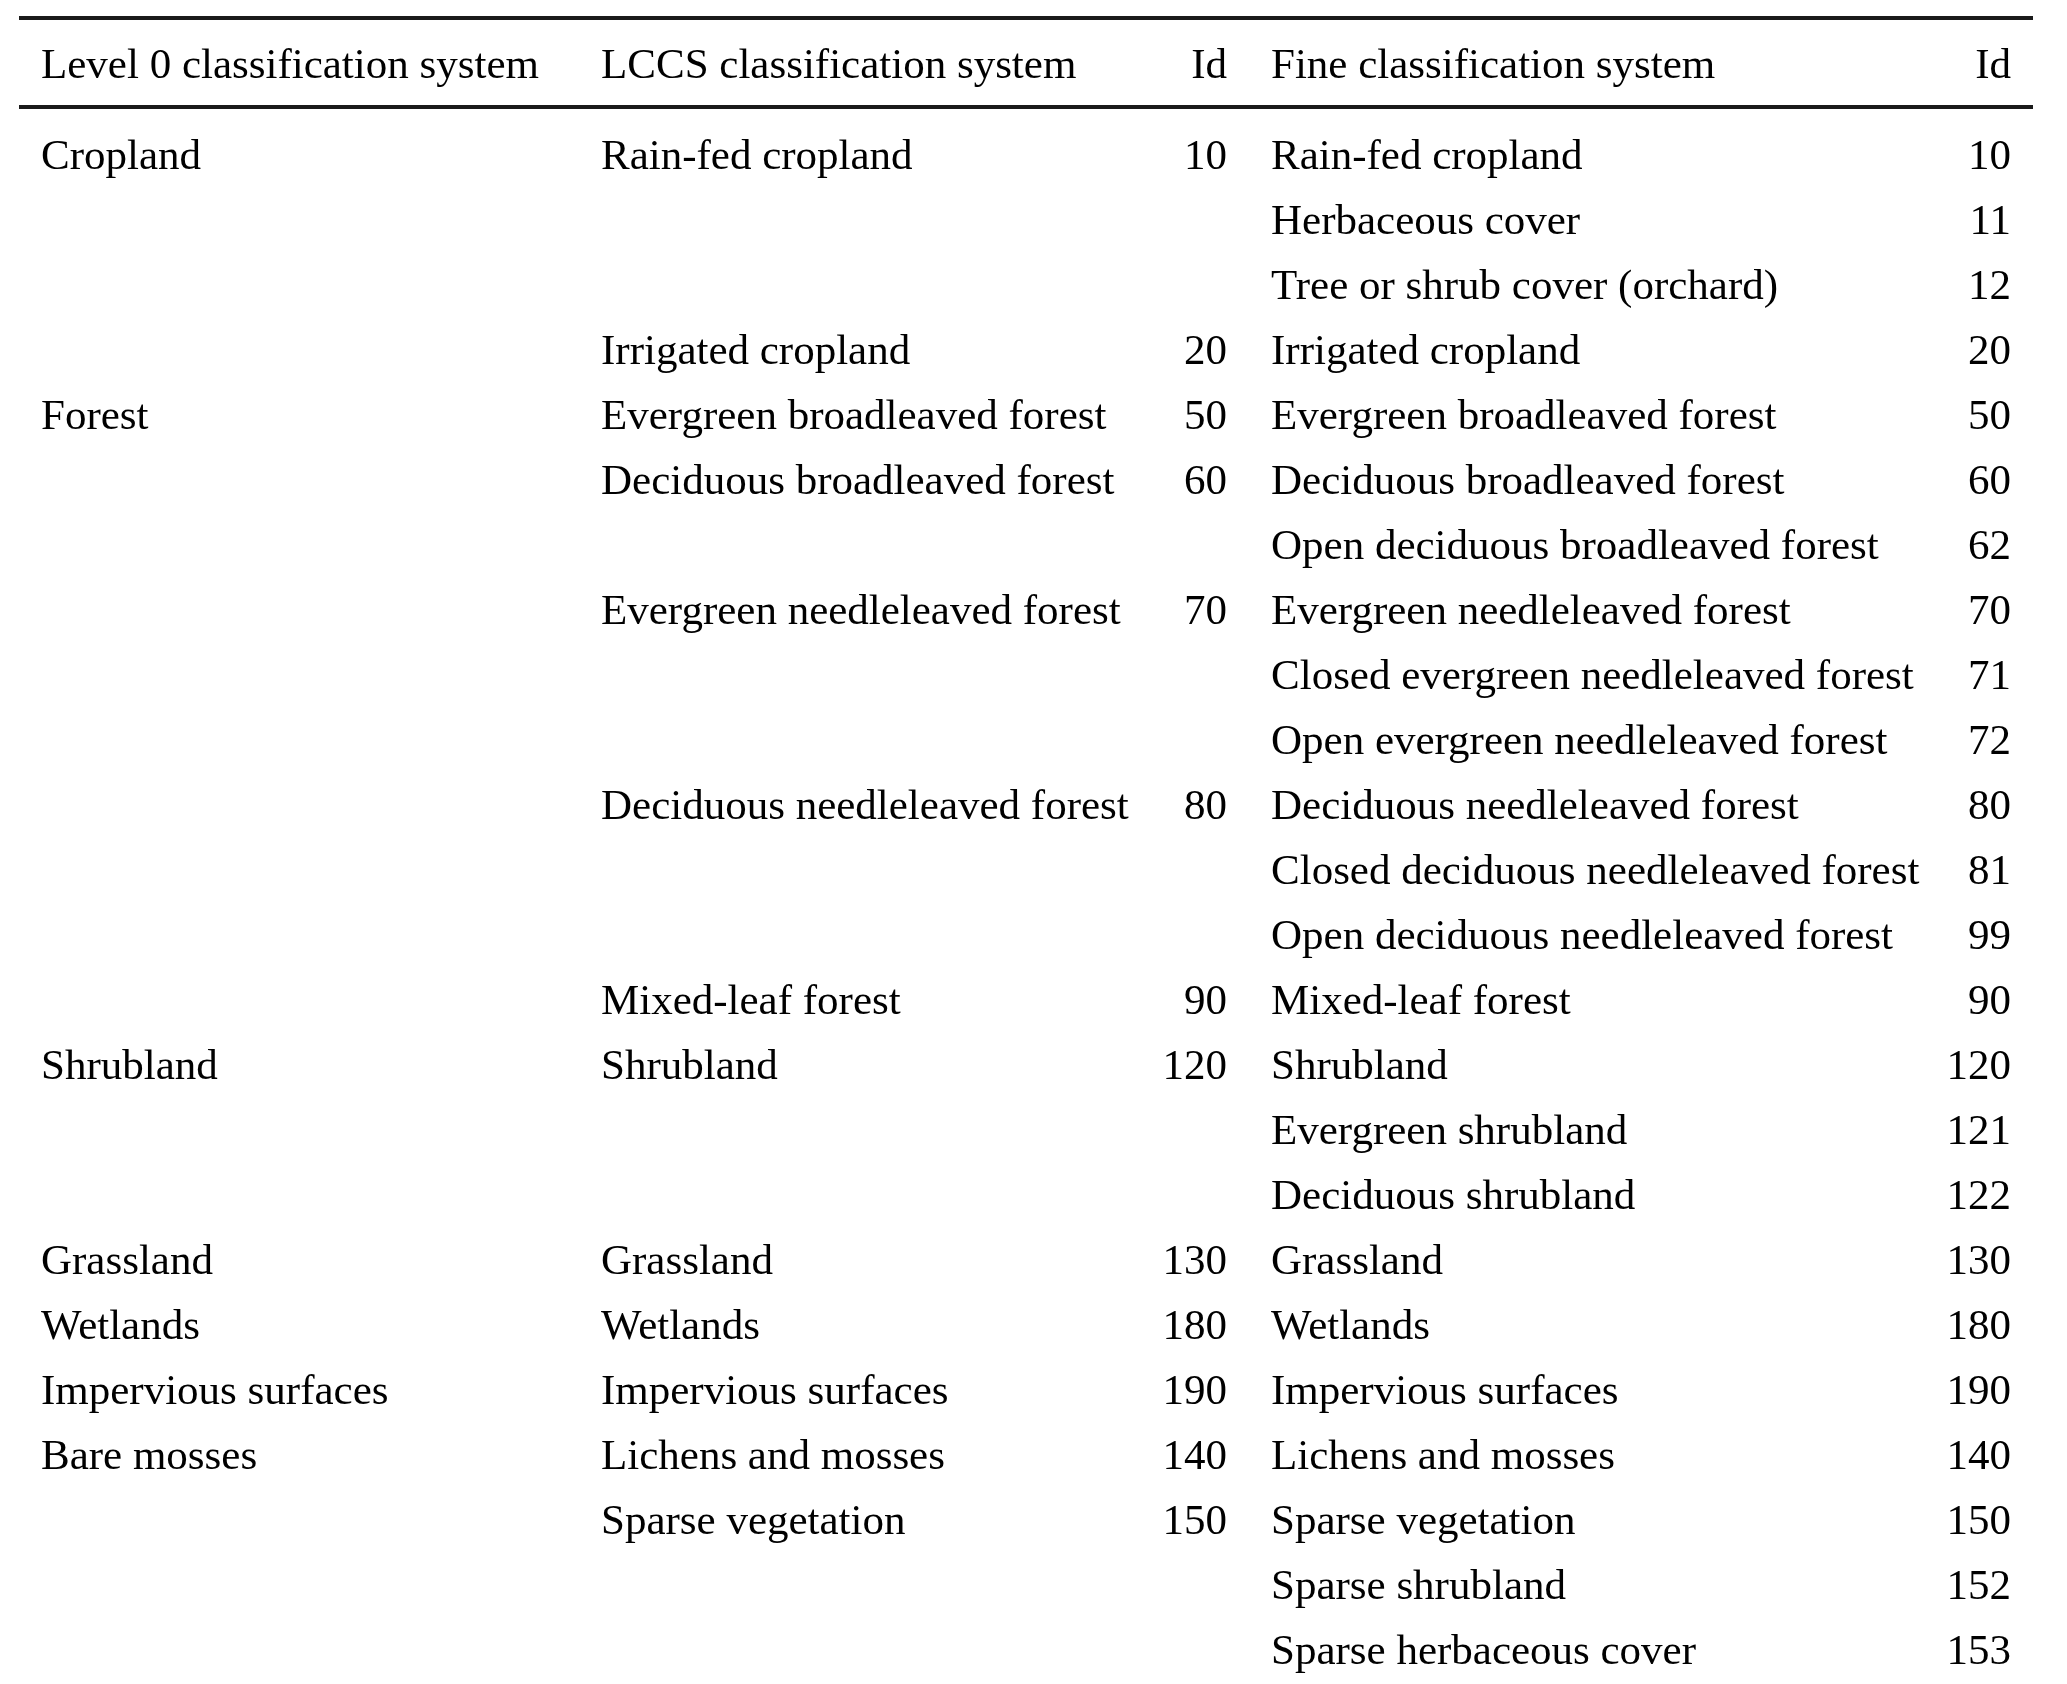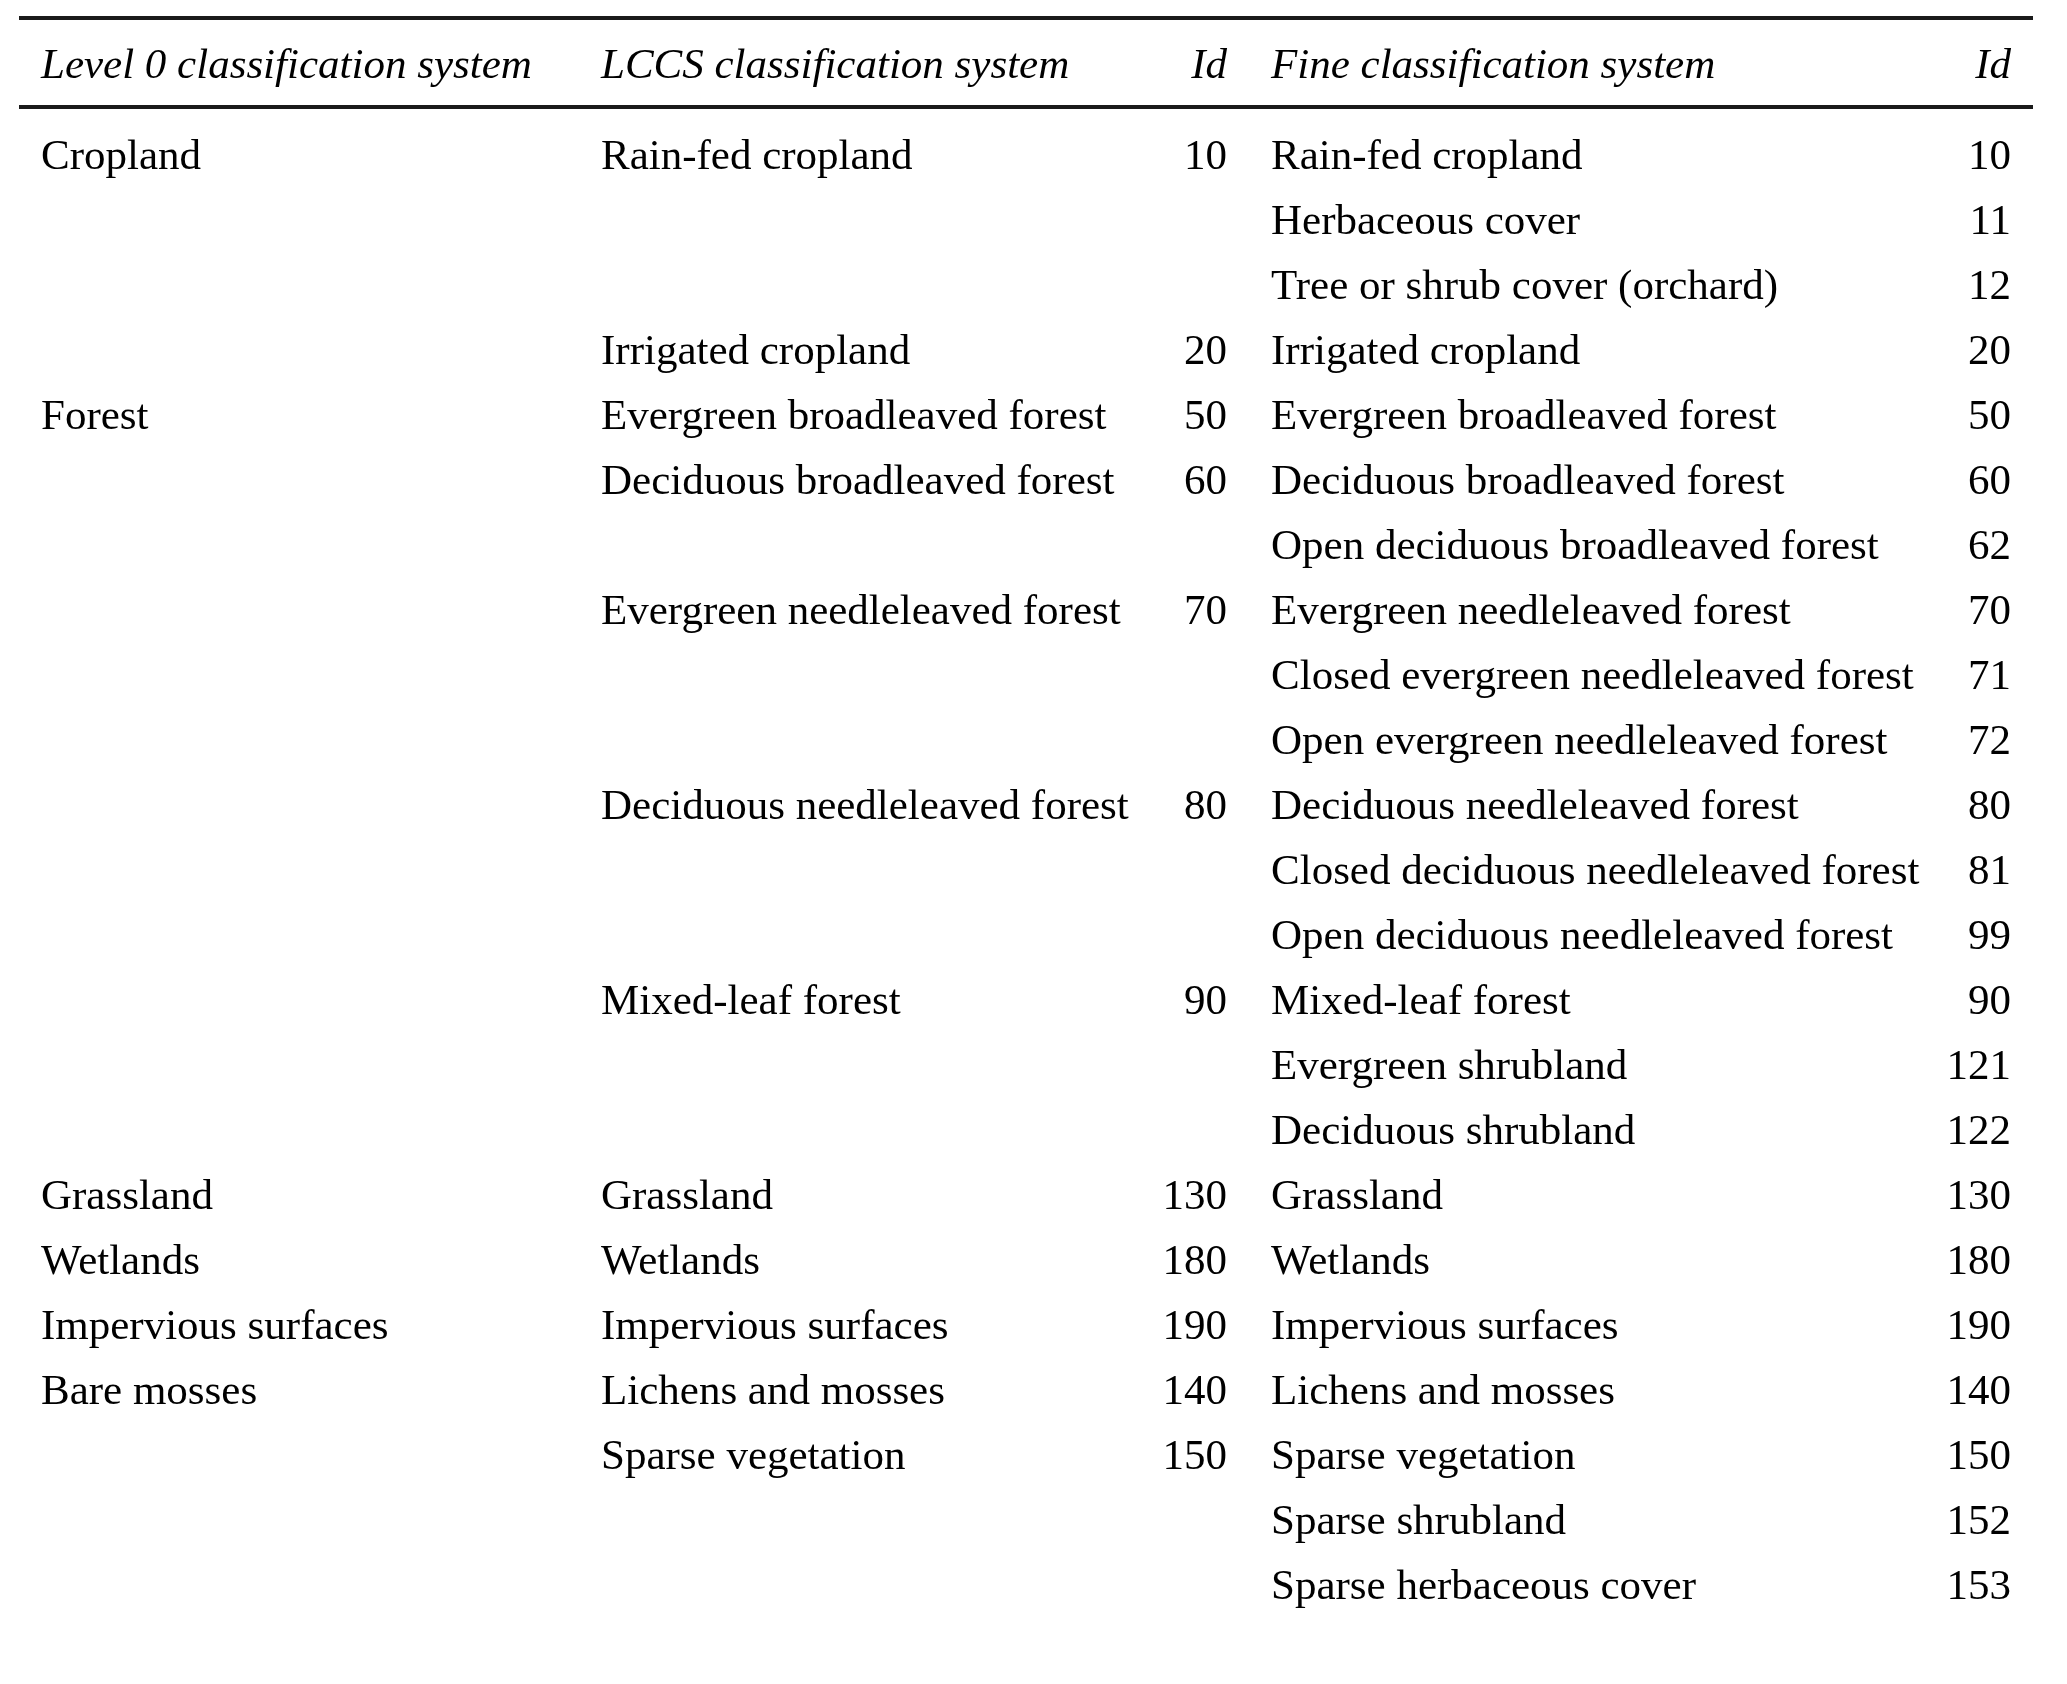--- a/index.html
+++ b/index.html
@@ -44,21 +44,20 @@
     line-height: 1.0;
     text-align: left;
     padding: 0;
     vertical-align: bottom;
     white-space: nowrap;
   }
 
   thead tr.header-row th {
     padding-top: 22px;
     padding-bottom: 20px;
-    font-style: italic;
   }
 
   th.num, td.num {
     text-align: right;
     padding-right: 22px;
   }
 
   td.txt, th.txt {
     padding-left: 22px;
   }
@@ -209,20 +208,27 @@
           <td class="num">99</td>
         </tr>
         <tr class="body-row">
           <td class="txt first spacer-cell"></td>
           <td class="txt">Mixed-leaf forest</td>
           <td class="num">90</td>
           <td class="txt">Mixed-leaf forest</td>
           <td class="num">90</td>
         </tr>
         <tr class="body-row">
+          <td class="txt first">Shrubland</td>
+          <td class="txt">Shrubland</td>
+          <td class="num">120</td>
+          <td class="txt">Shrubland</td>
+          <td class="num">120</td>
+        </tr>
+        <tr class="body-row">
           <td class="txt first spacer-cell"></td>
           <td class="txt spacer-cell"></td>
           <td class="num spacer-cell"></td>
           <td class="txt">Evergreen shrubland</td>
           <td class="num">121</td>
         </tr>
         <tr class="body-row">
           <td class="txt first spacer-cell"></td>
           <td class="txt spacer-cell"></td>
           <td class="num spacer-cell"></td>

